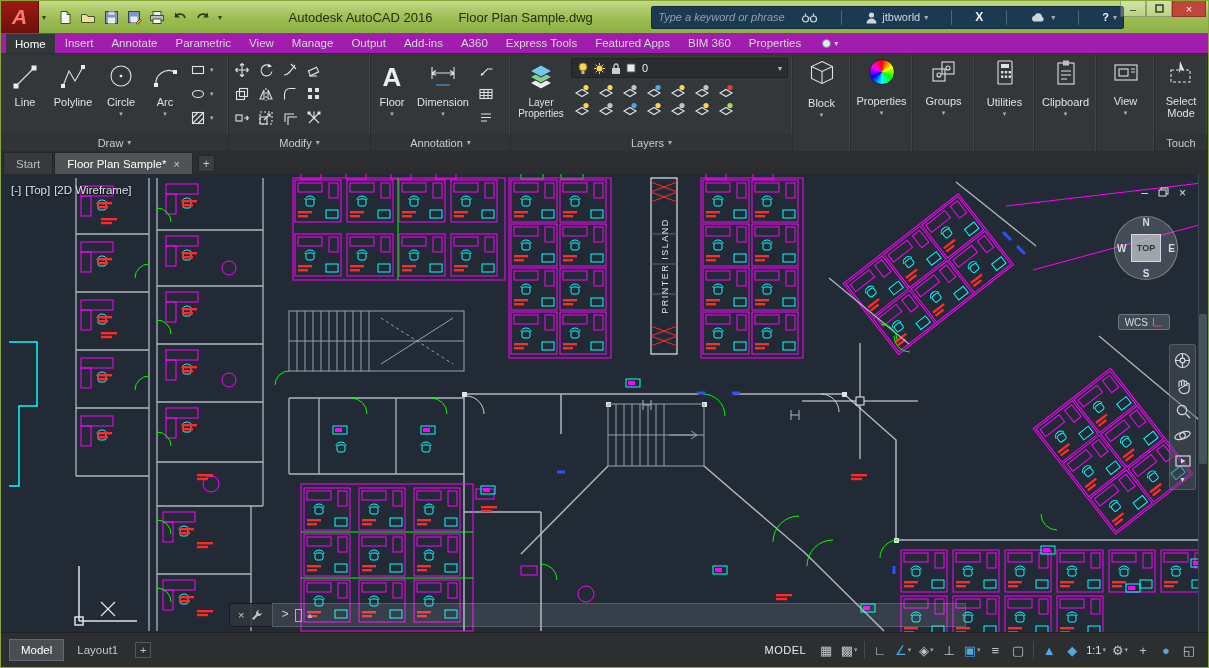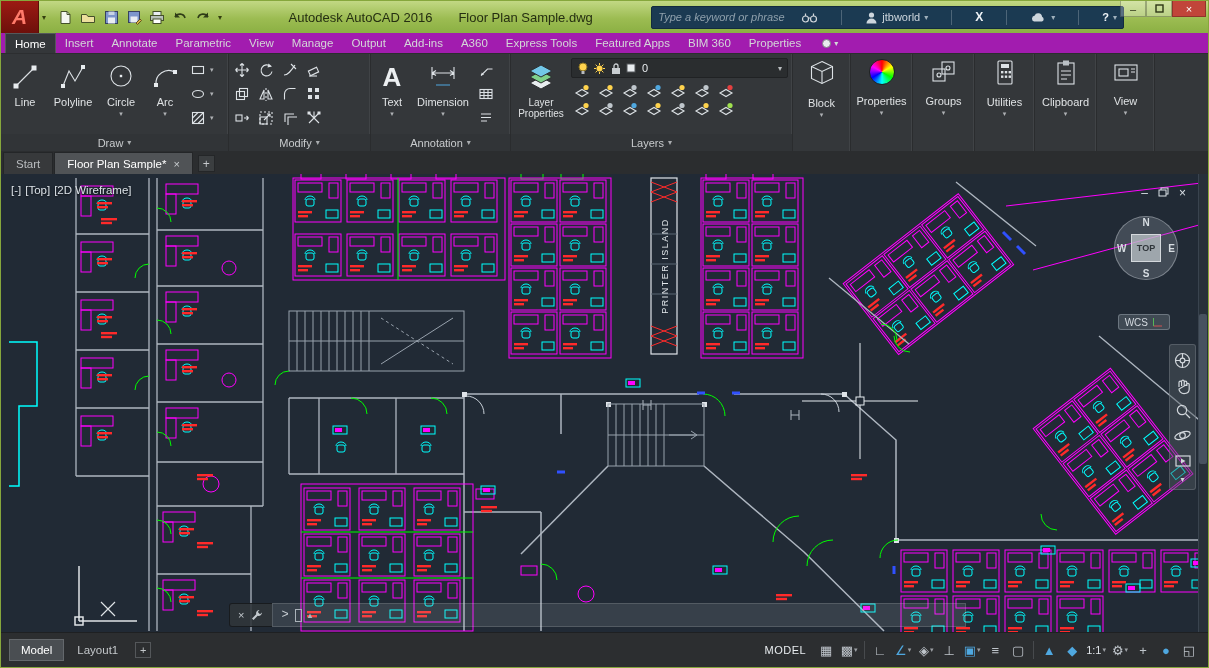--- a/index.html
+++ b/index.html
@@ -394,21 +394,21 @@
       <div class="pl">
           <span>Modify</span>
           <span class="c">▾</span>
         </div>
     </div>
 
     <div class="panel" style="flex:0 0 140px">
       <div class="pb">
         <div class="bb" style="width:38px">
           <span class="bi" style="font-size:26px;color:#eceff1;font-weight:bold">A</span>
-          <span class="bl">Text</span>
+          <span class="bl">Floor</span>
           <span class="ca">▾</span>
         </div>
         <div class="bb" style="width:60px">
           <span class="bi">
               <svg width="30" height="28">
                 <path d="M4 4v12M26 4v12M4 10h22M4 10l4-2.5M4 10l4 2.5M26 10l-4-2.5M26 10l-4 2.5" class="msvg"></path>
                 <path d="M8 22h14" stroke="#4fa8e0" fill="none"></path>
               </svg>
             </span>
           <span class="bl">Dimension</span>
@@ -636,20 +636,32 @@
         <svg width="28" height="26">
             <rect x="3" y="6" width="22" height="15" class="msvg"></rect>
             <rect x="7" y="10" width="9" height="7" class="msvg"></rect>
             <path d="M19 10l4 0M19 13h4" class="msvg"></path>
           </svg>
         <span class="pn-label">View</span>
         <span class="pn-caret">▾</span>
       </div>
     </div>
 
+    <div class="panel" style="flex:1 0 53px">
+      <div class="pn-body">
+        <svg width="28" height="26">
+            <rect x="4" y="11" width="19" height="12" stroke-dasharray="3 2" class="msvg"></rect>
+            <path d="M13 2l4.5 10-3.6-1.4-2 3.8z" fill="#dde2e6"></path>
+          </svg>
+        <span class="pn-label">Select Mode</span>
+      </div>
+      <div class="pl">
+          <span>Touch</span>
+        </div>
+    </div>
   </div>
 
   <div class="ftabs">
     <span class="ftab">
         <span>Start</span>
       </span>
     <span class="ftab active">
         <span>Floor Plan Sample*</span>
         <span class="x">×</span>
       </span>

